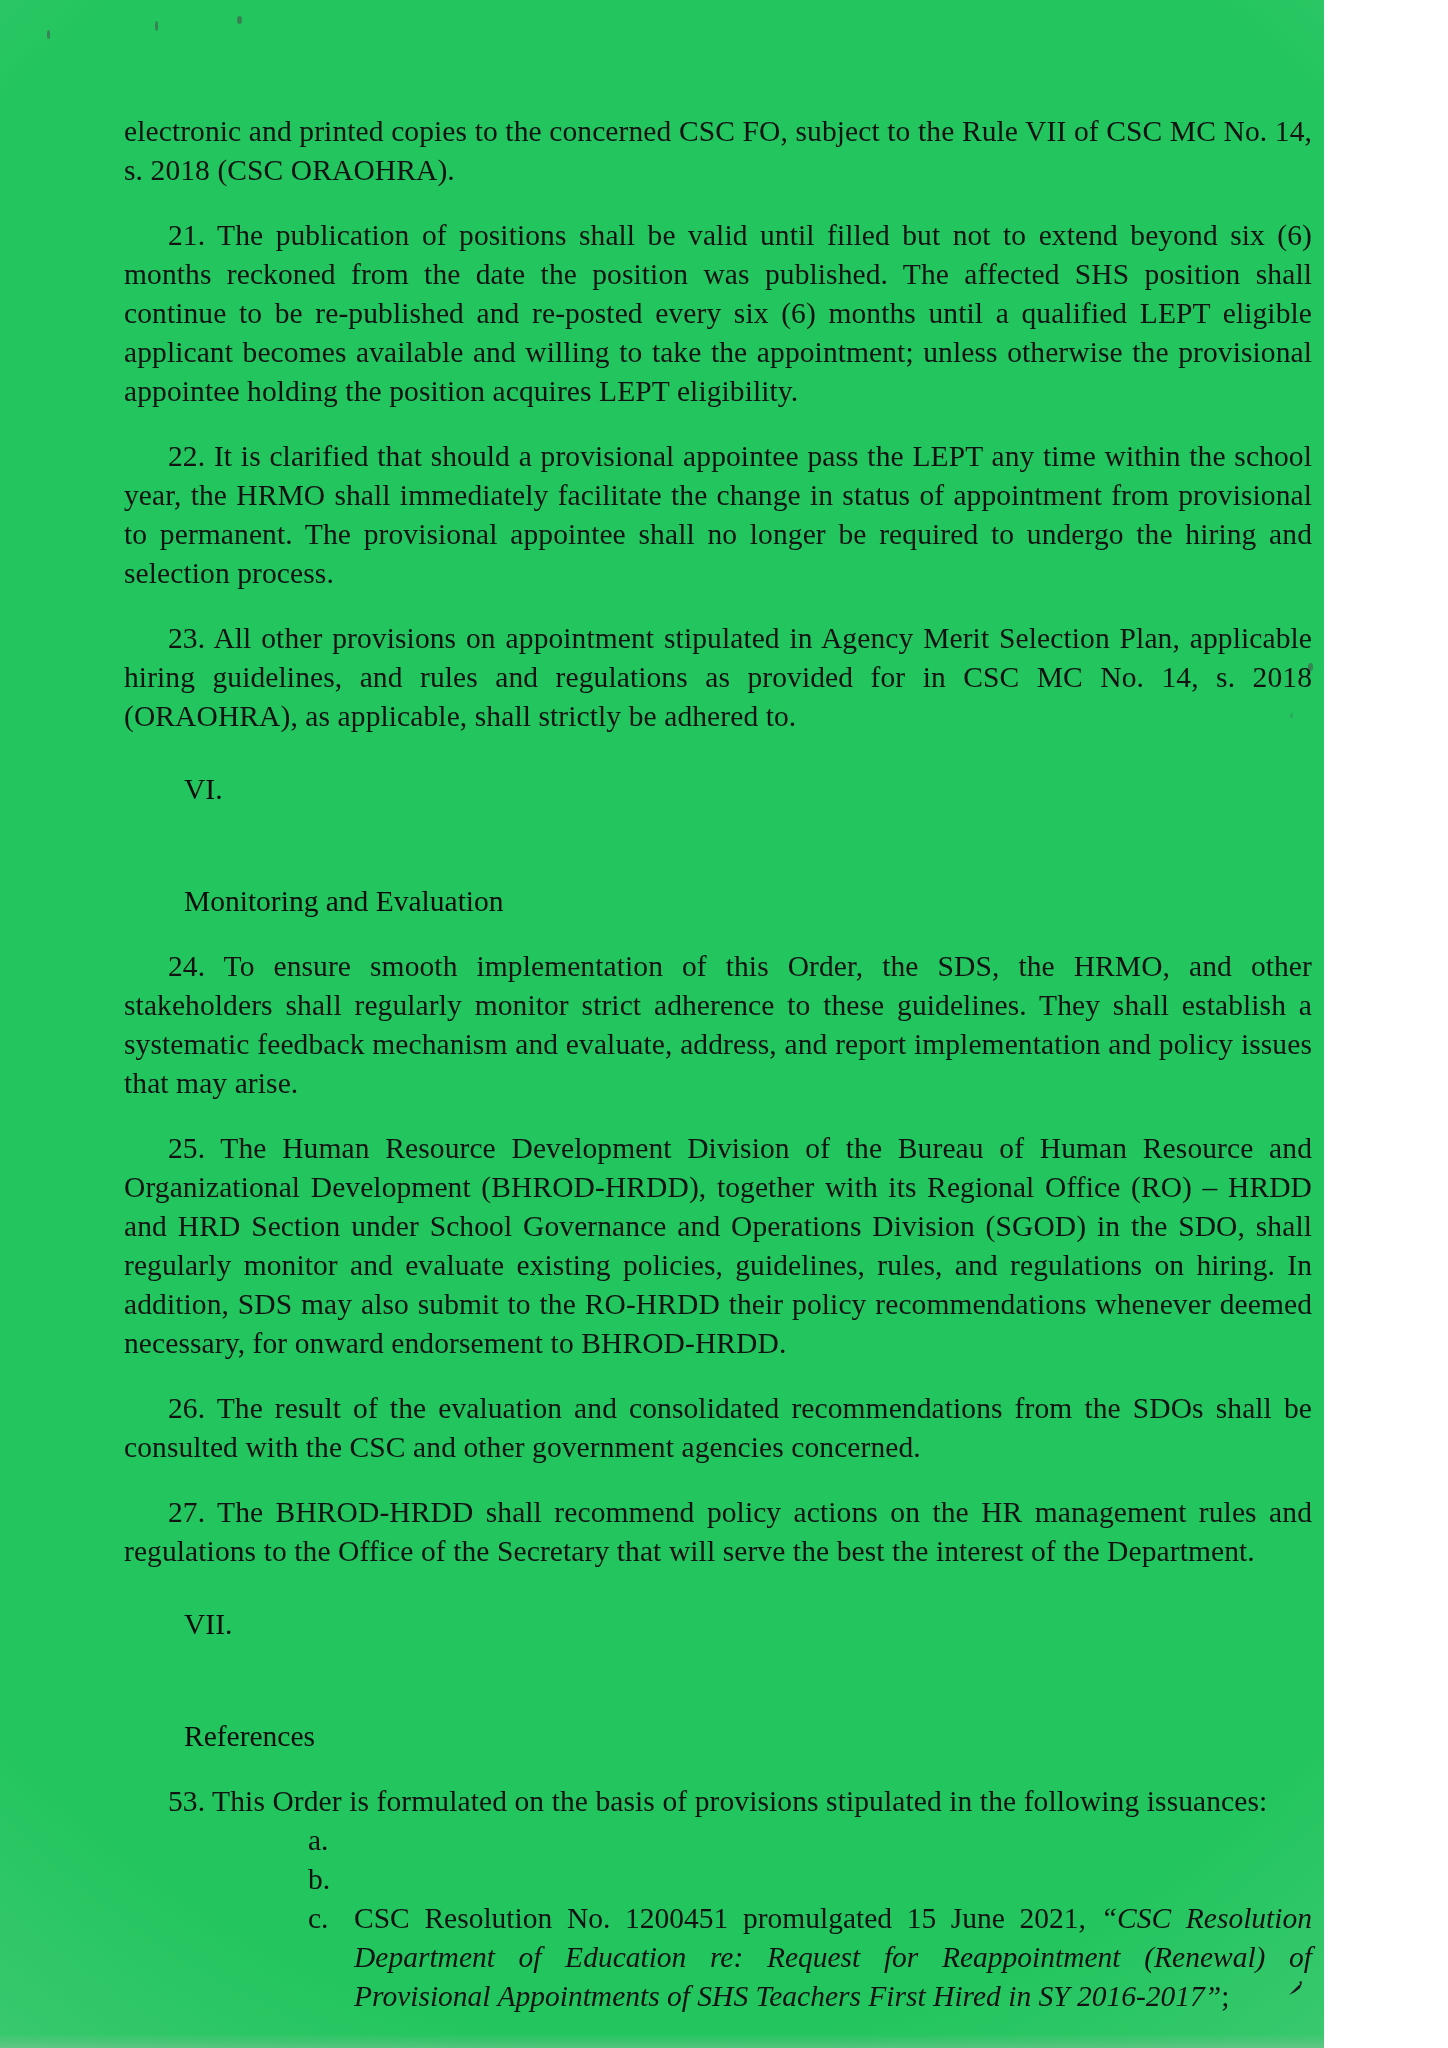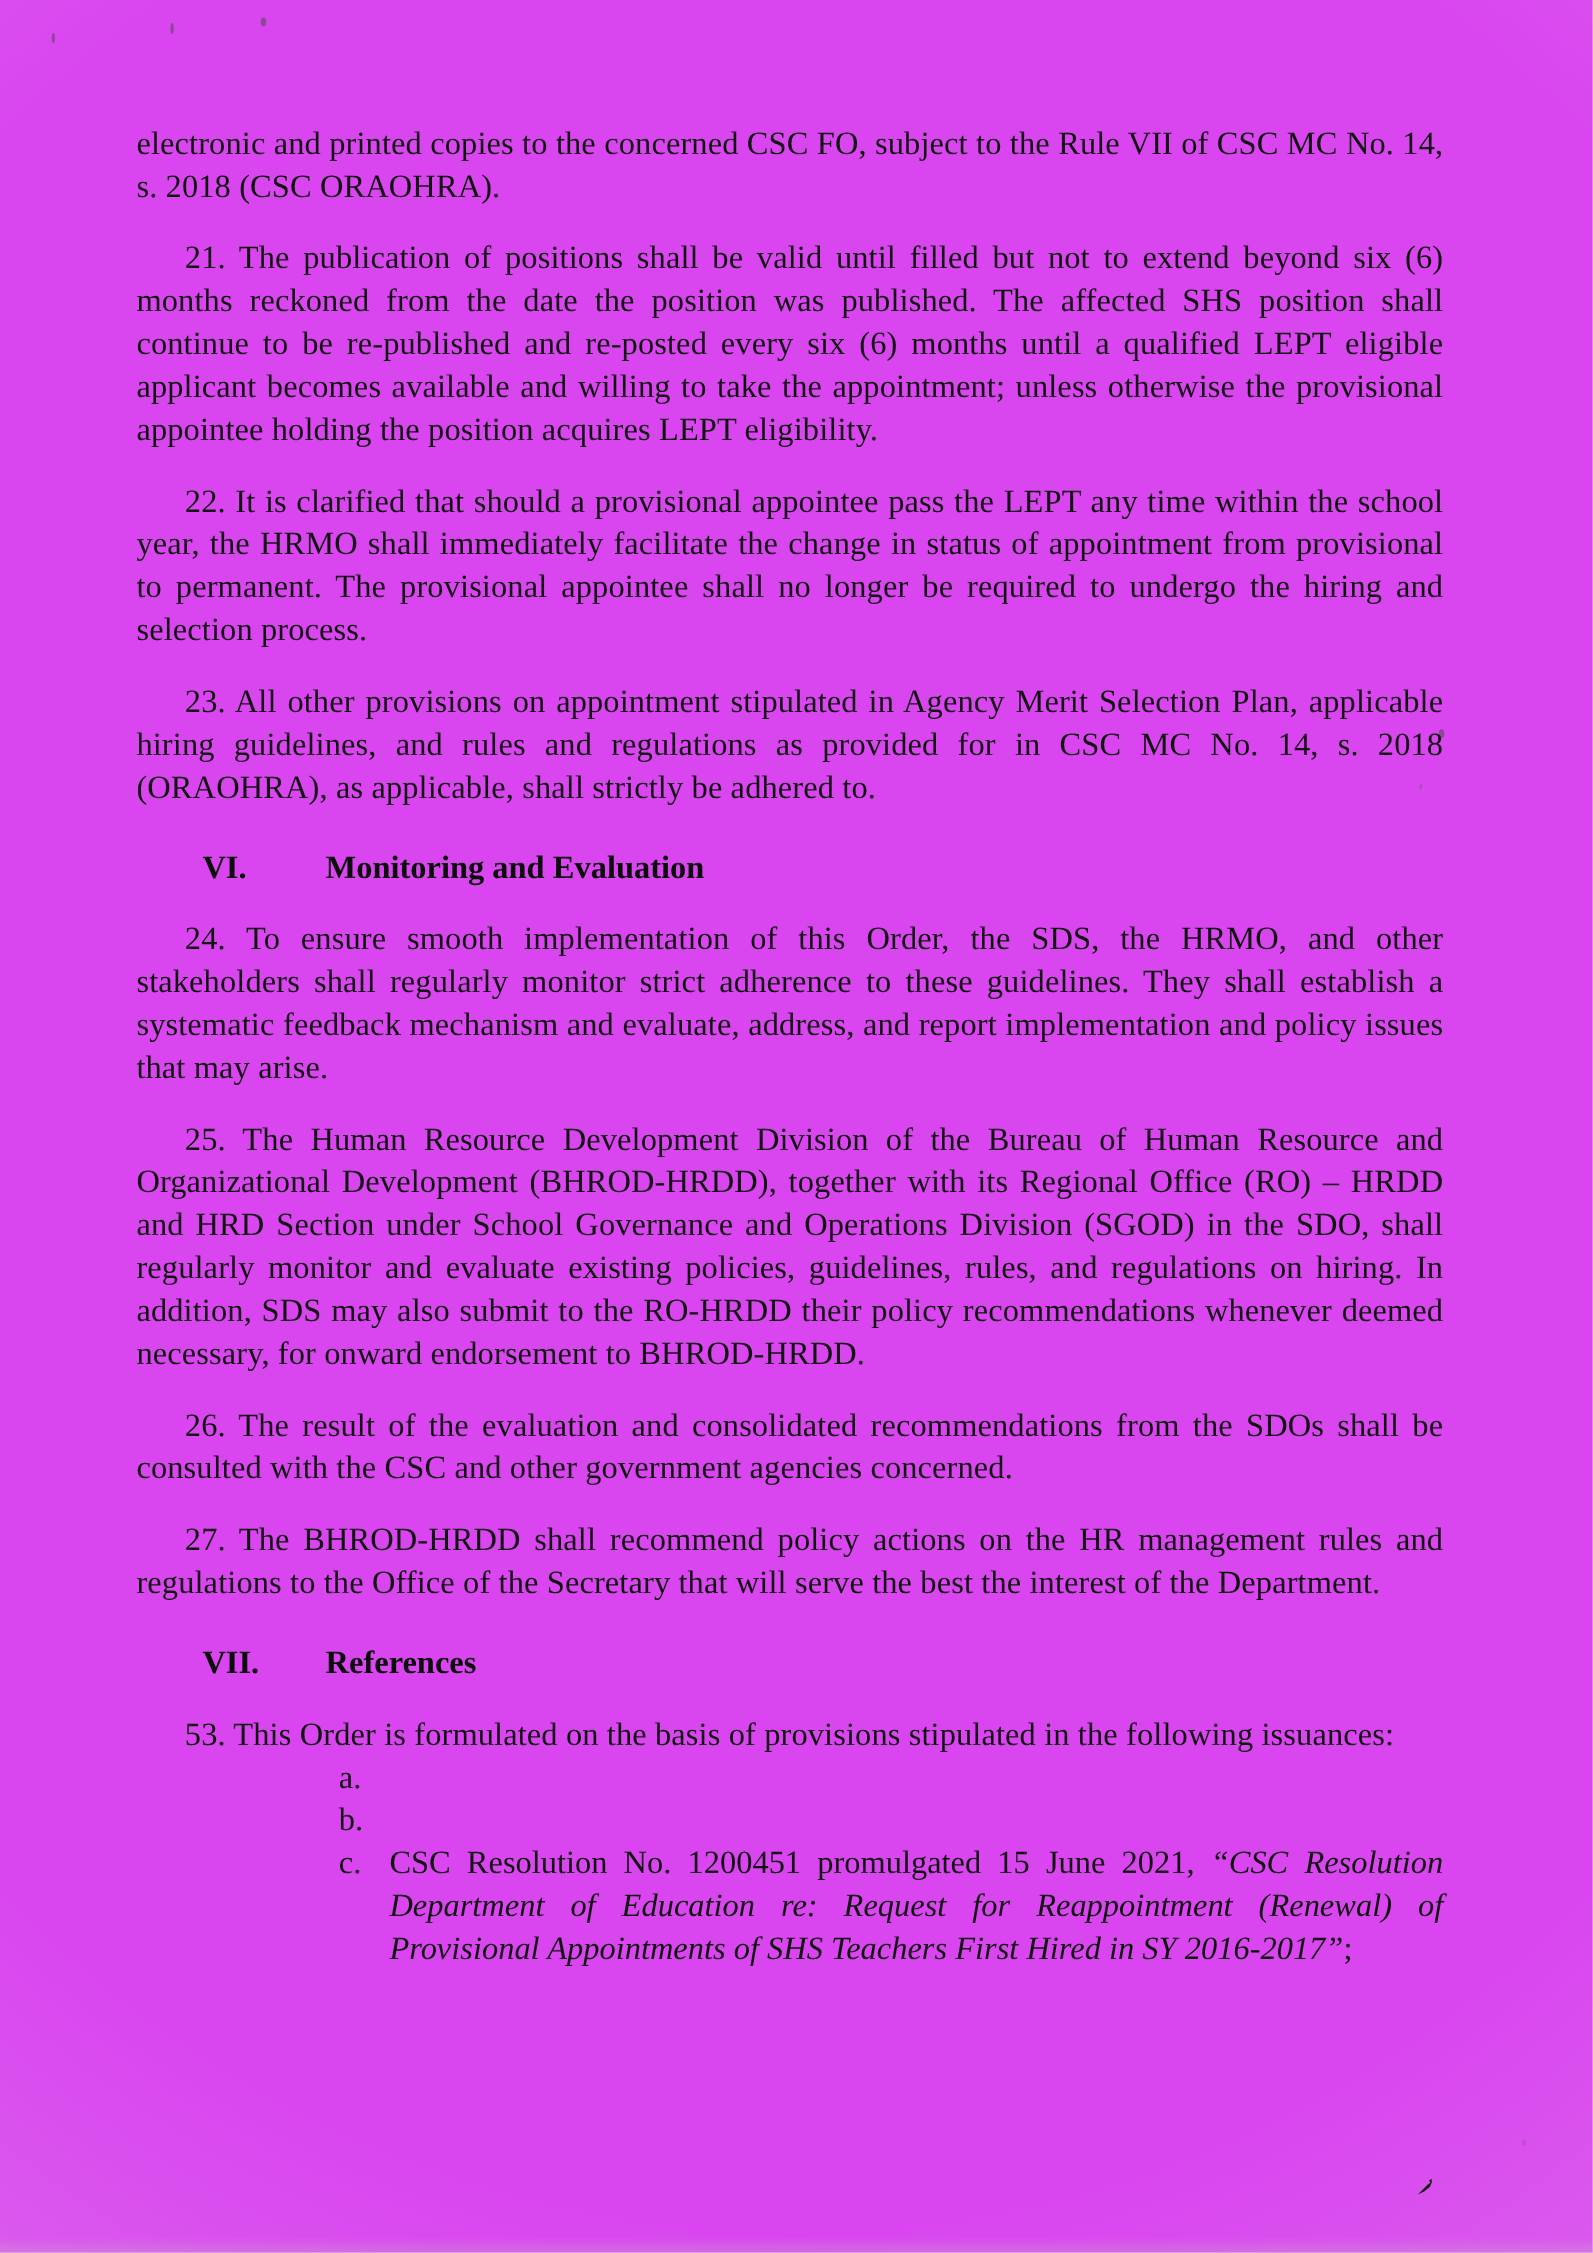--- a/index.html
+++ b/index.html
@@ -6,23 +6,23 @@
     margin: 0;
     padding: 0;
     background: #ffffff;
   }
   body {
     font-family: "Liberation Serif", "DejaVu Serif", serif;
     color: #000000;
   }
   .page {
     position: relative;
-    width: 1448px;
+    width: 1324px;
     height: 2048px;
-    background: #d946ef;
+    background: #22c55e;
     overflow: hidden;
   }
   
   .paper-tone {
     position: absolute;
     inset: 0;
     background:
       radial-gradient(ellipse 120% 90% at 50% 45%, rgba(255,255,255,0) 60%, rgba(226,226,226,0.35) 100%);
     pointer-events: none;
   }
@@ -48,24 +48,25 @@
     text-indent: 44px;
   }
   .gap-para { height: 26px; }
   .gap-head-before { height: 34px; }
   .gap-head-after { height: 26px; }
 
   h2.section {
     margin: 0;
     font-size: 29.5px;
     line-height: 39px;
-    font-weight: bold;
+    font-weight: normal;
     color: #0d0d0d;
     padding-left: 60px;
     display: flex;
+    flex-direction: column;
   }
   h2.section .numeral {
     display: inline-block;
     width: 112px;
     flex: 0 0 112px;
   }
   h2.section .title {
     display: inline-block;
   }
 

